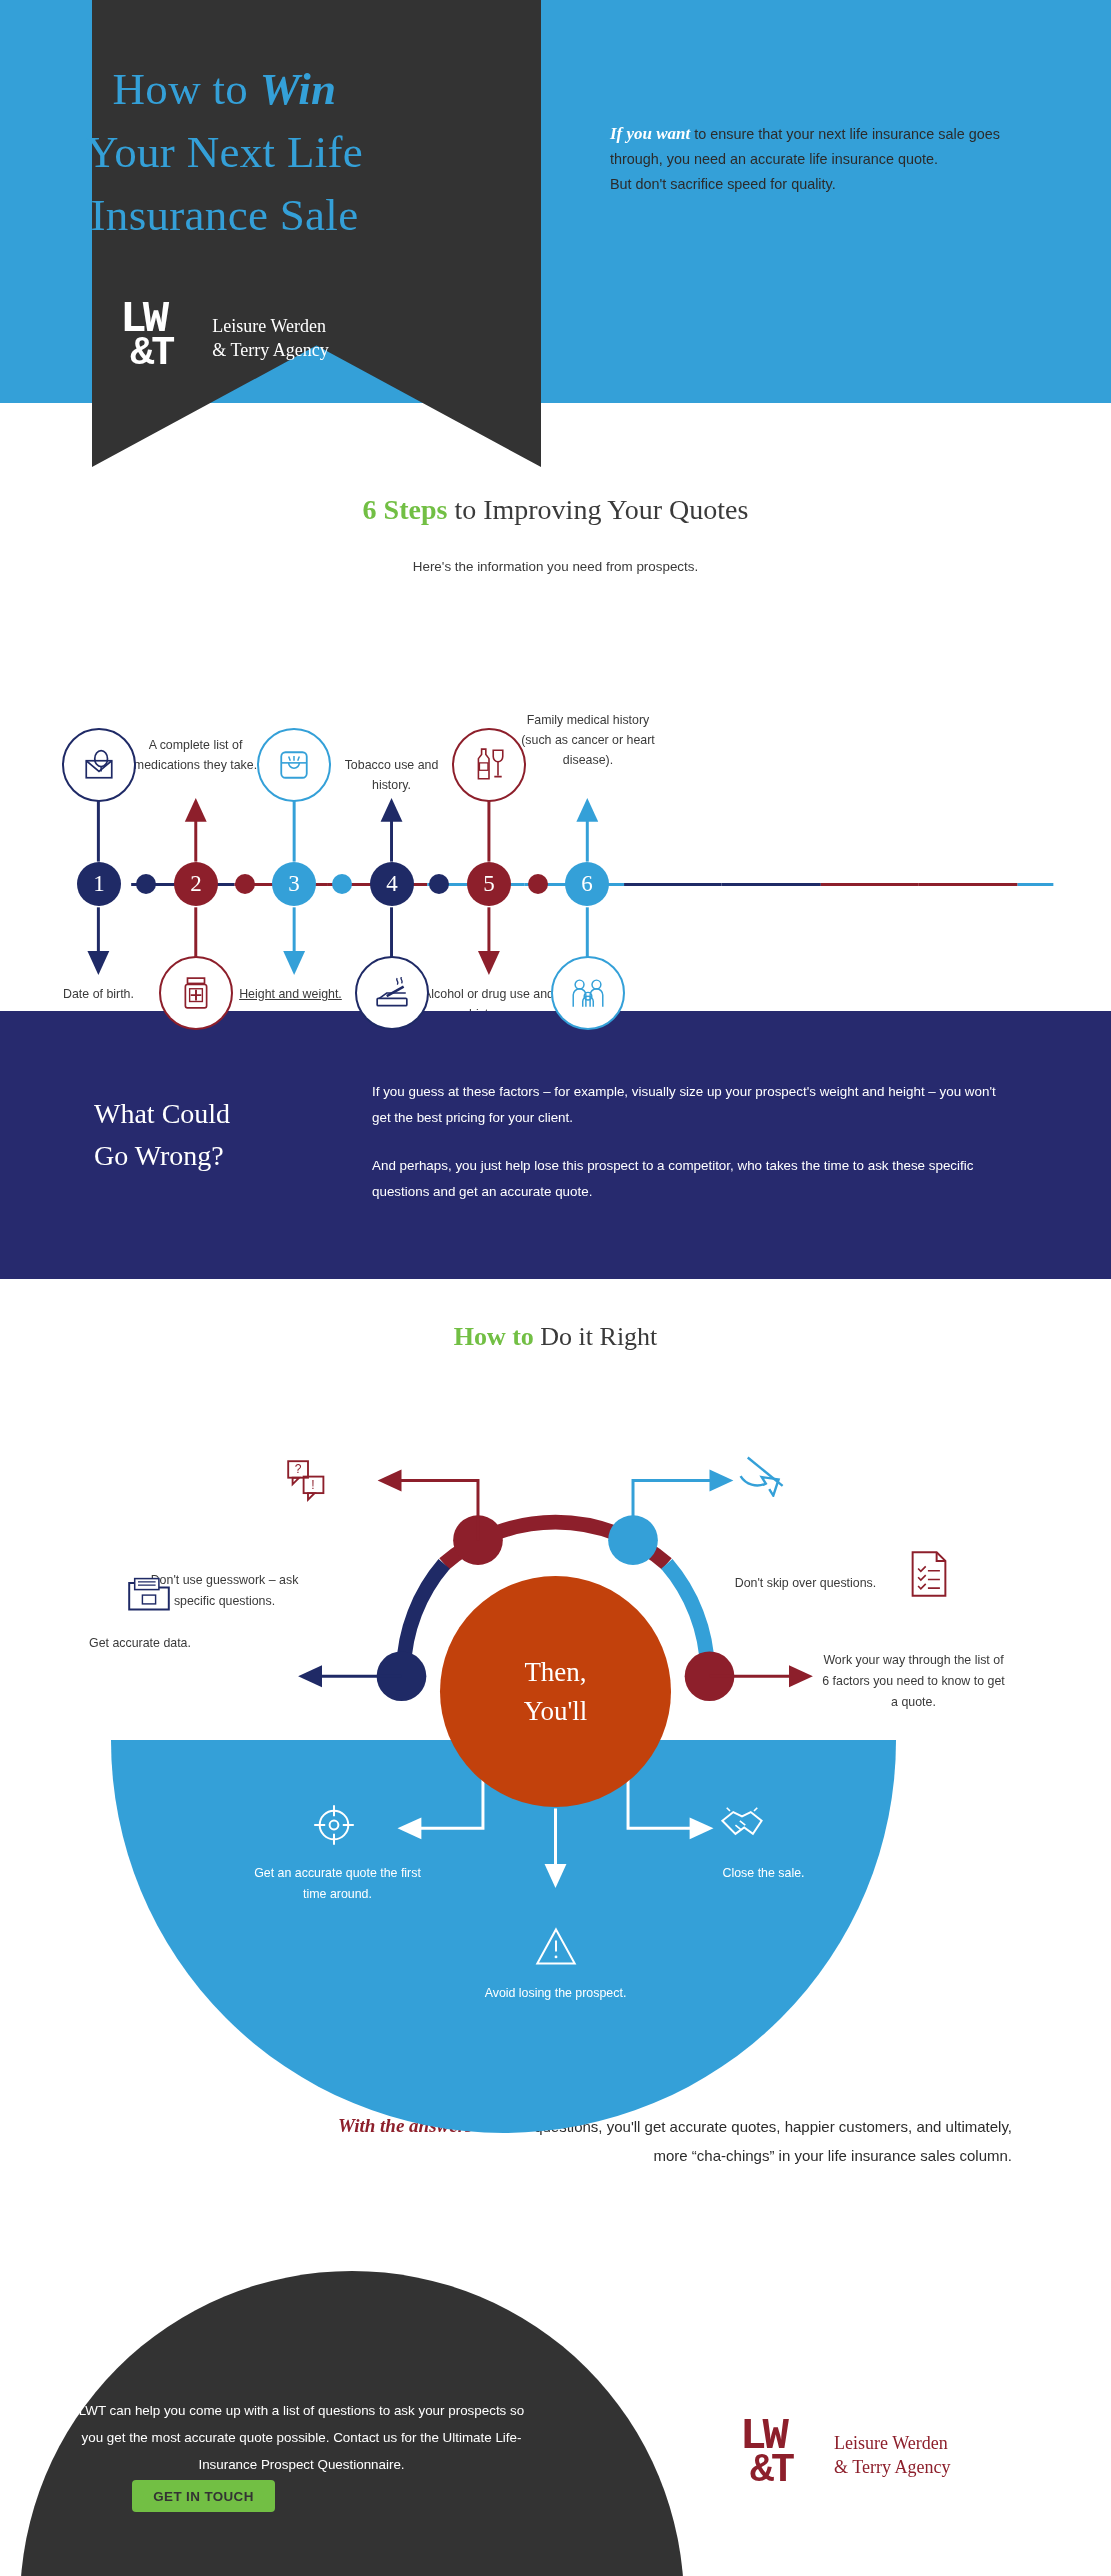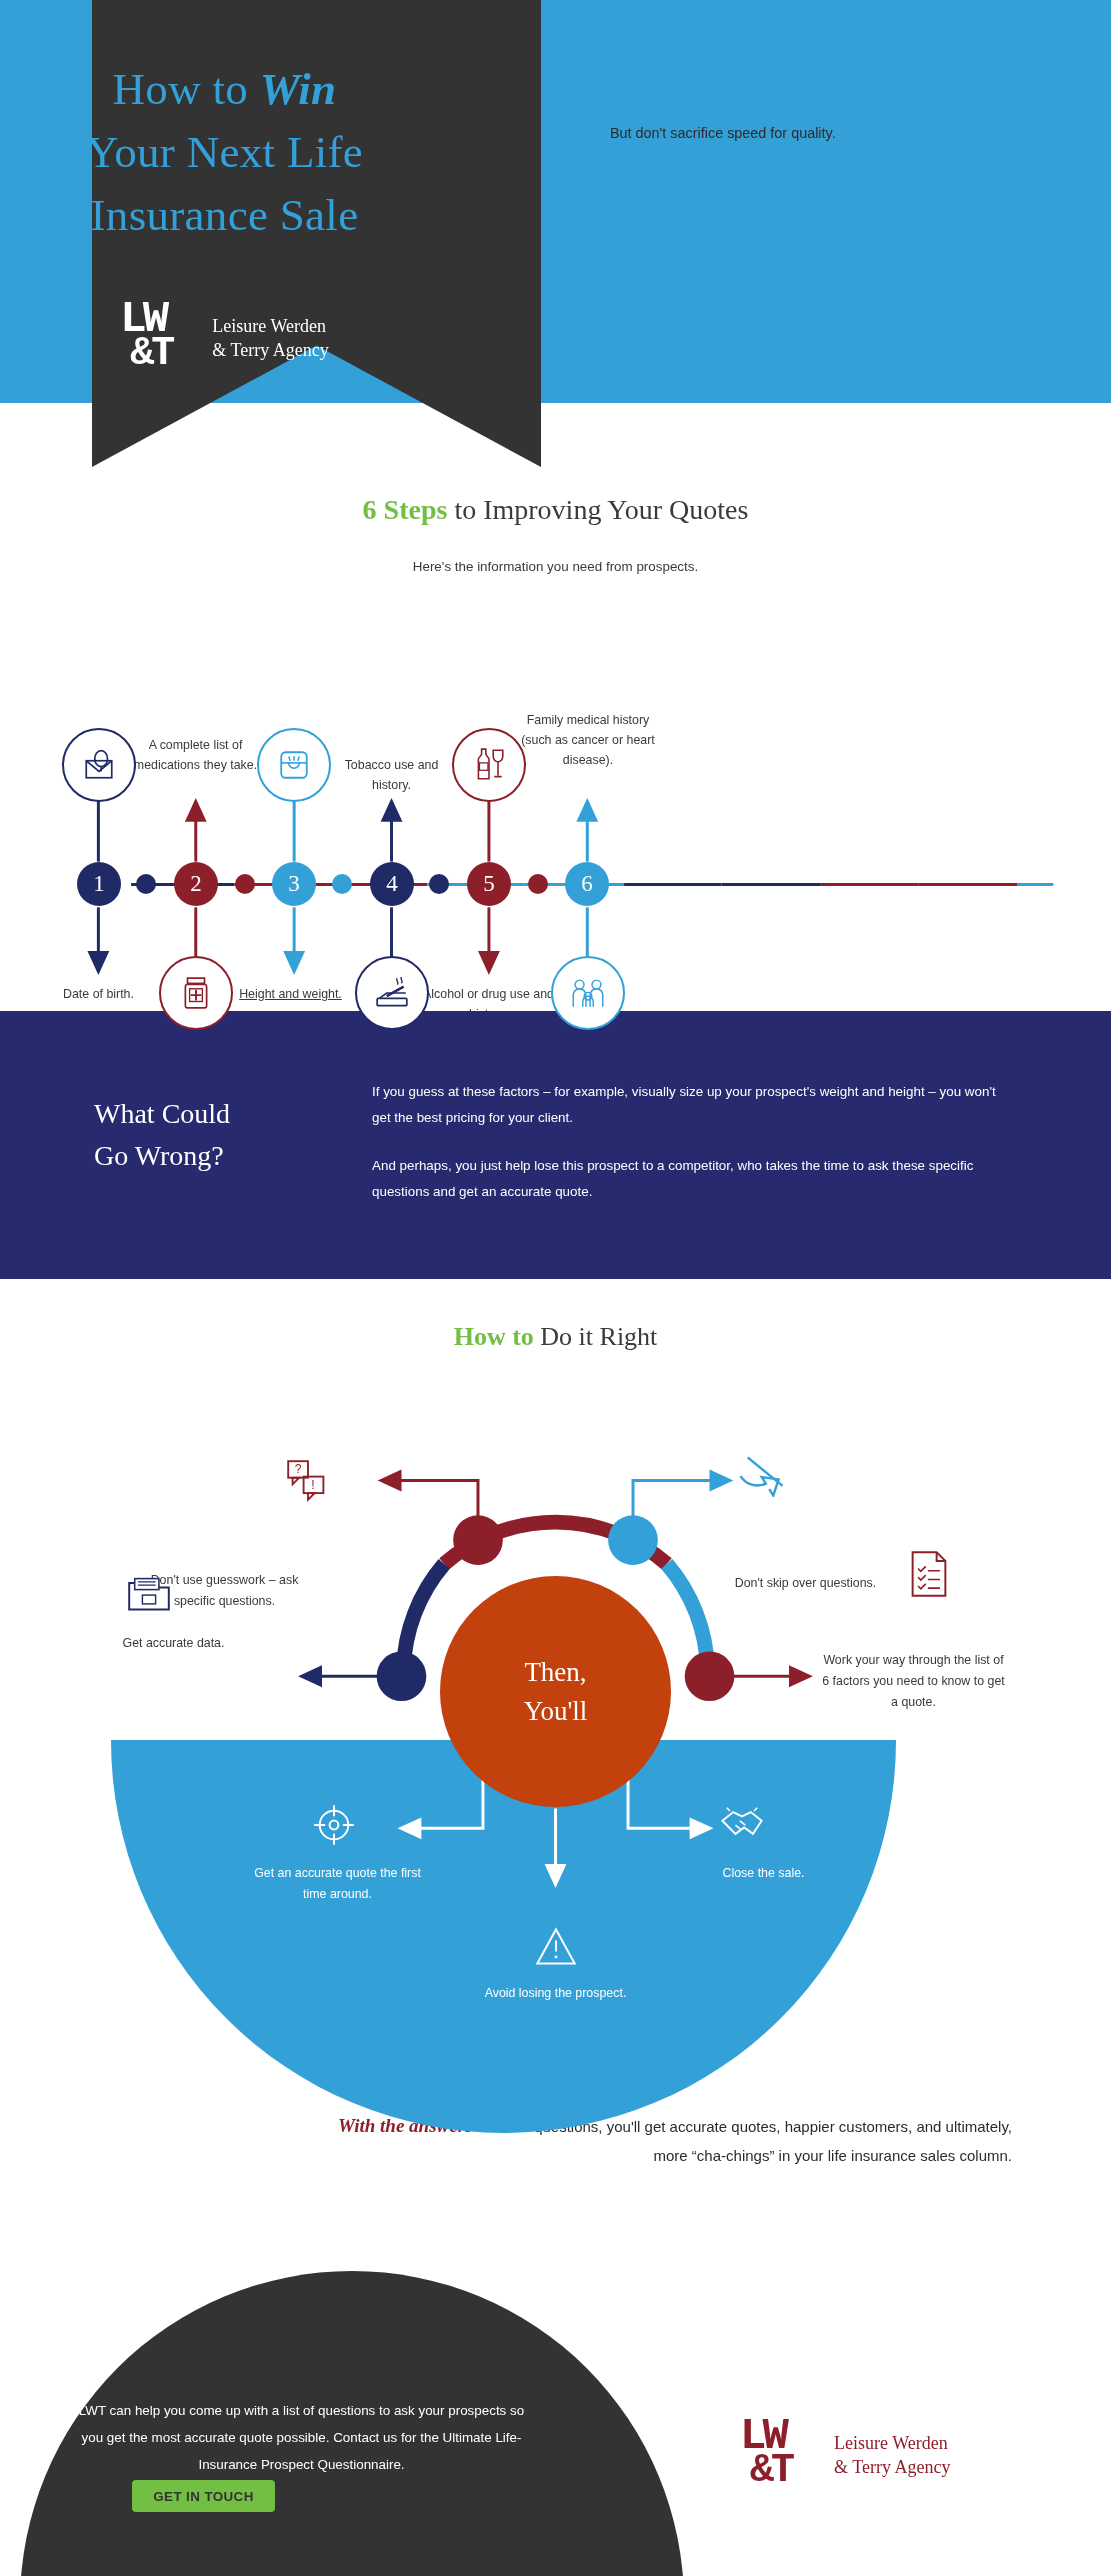--- a/index.html
+++ b/index.html
@@ -196,20 +196,21 @@
     <div class="lm-top">LW</div>
     <div class="lm-bot">&amp;T</div>
   </div>
   <div class="logo-name">
     <div>Leisure Werden</div>
     <div>&amp; Terry Agency</div>
   </div>
 </div>
 
 <div class="intro-copy">
+  <p><span class="lead">If you want</span><span> to ensure that your next life insurance sale goes through, you need an accurate life insurance quote.</span></p>
   <p>But don't sacrifice speed for quality.</p>
 </div>
 
 <div class="steps-title">
   <b>6 Steps</b><span> to Improving Your Quotes</span>
 </div>
 <div class="steps-sub">Here's the information you need from prospects.</div>
 
 <div class="timeline">
   <svg class="tl-axis" viewBox="0 0 1118 400">
@@ -406,21 +407,21 @@
 <div class="rw-label" style="left:716px; top:1573px; width:179px; text-align:center;">Don't skip over questions.</div>
 
 <div class="rw-icon" style="left:127px; top:1574px;">
   <svg width="44" height="40" viewBox="0 0 40 36">
     <path d="M2 8 h13 l3 4 h20 v20 h-36 z" fill="none" stroke="#1f2a66" stroke-width="1.8"></path>
     <rect x="7" y="4" width="22" height="10" fill="#ffffff" stroke="#1f2a66" stroke-width="1.4"></rect>
     <path d="M10 7 h16 M10 10 h16" stroke="#1f2a66" stroke-width="1.2"></path>
     <rect x="14" y="19" width="12" height="8" fill="none" stroke="#1f2a66" stroke-width="1.3"></rect>
   </svg>
 </div>
-<div class="rw-label" style="left:89px; top:1633px; width:169px; text-align:center;">Get accurate data.</div>
+<div class="rw-label" style="left:89px; top:1633px; width:169px; text-align:left;">Get accurate data.</div>
 
 <div class="rw-icon" style="left:909px; top:1550px;">
   <svg width="40" height="48" viewBox="0 0 36 44">
     <path d="M3 2 h22 l8 8 v32 h-30 z" fill="none" stroke="#8d1f2b" stroke-width="1.8"></path>
     <path d="M25 2 v8 h8" fill="none" stroke="#8d1f2b" stroke-width="1.8"></path>
     <path d="M8 17 l2.5 2.5 L15 15 M17 19 h11" stroke="#8d1f2b" stroke-width="1.5" fill="none"></path>
     <path d="M8 25 l2.5 2.5 L15 23 M17 27 h11" stroke="#8d1f2b" stroke-width="1.5" fill="none"></path>
     <path d="M8 33 l2.5 2.5 L15 31 M17 35 h11" stroke="#8d1f2b" stroke-width="1.5" fill="none"></path>
   </svg>
 </div>

